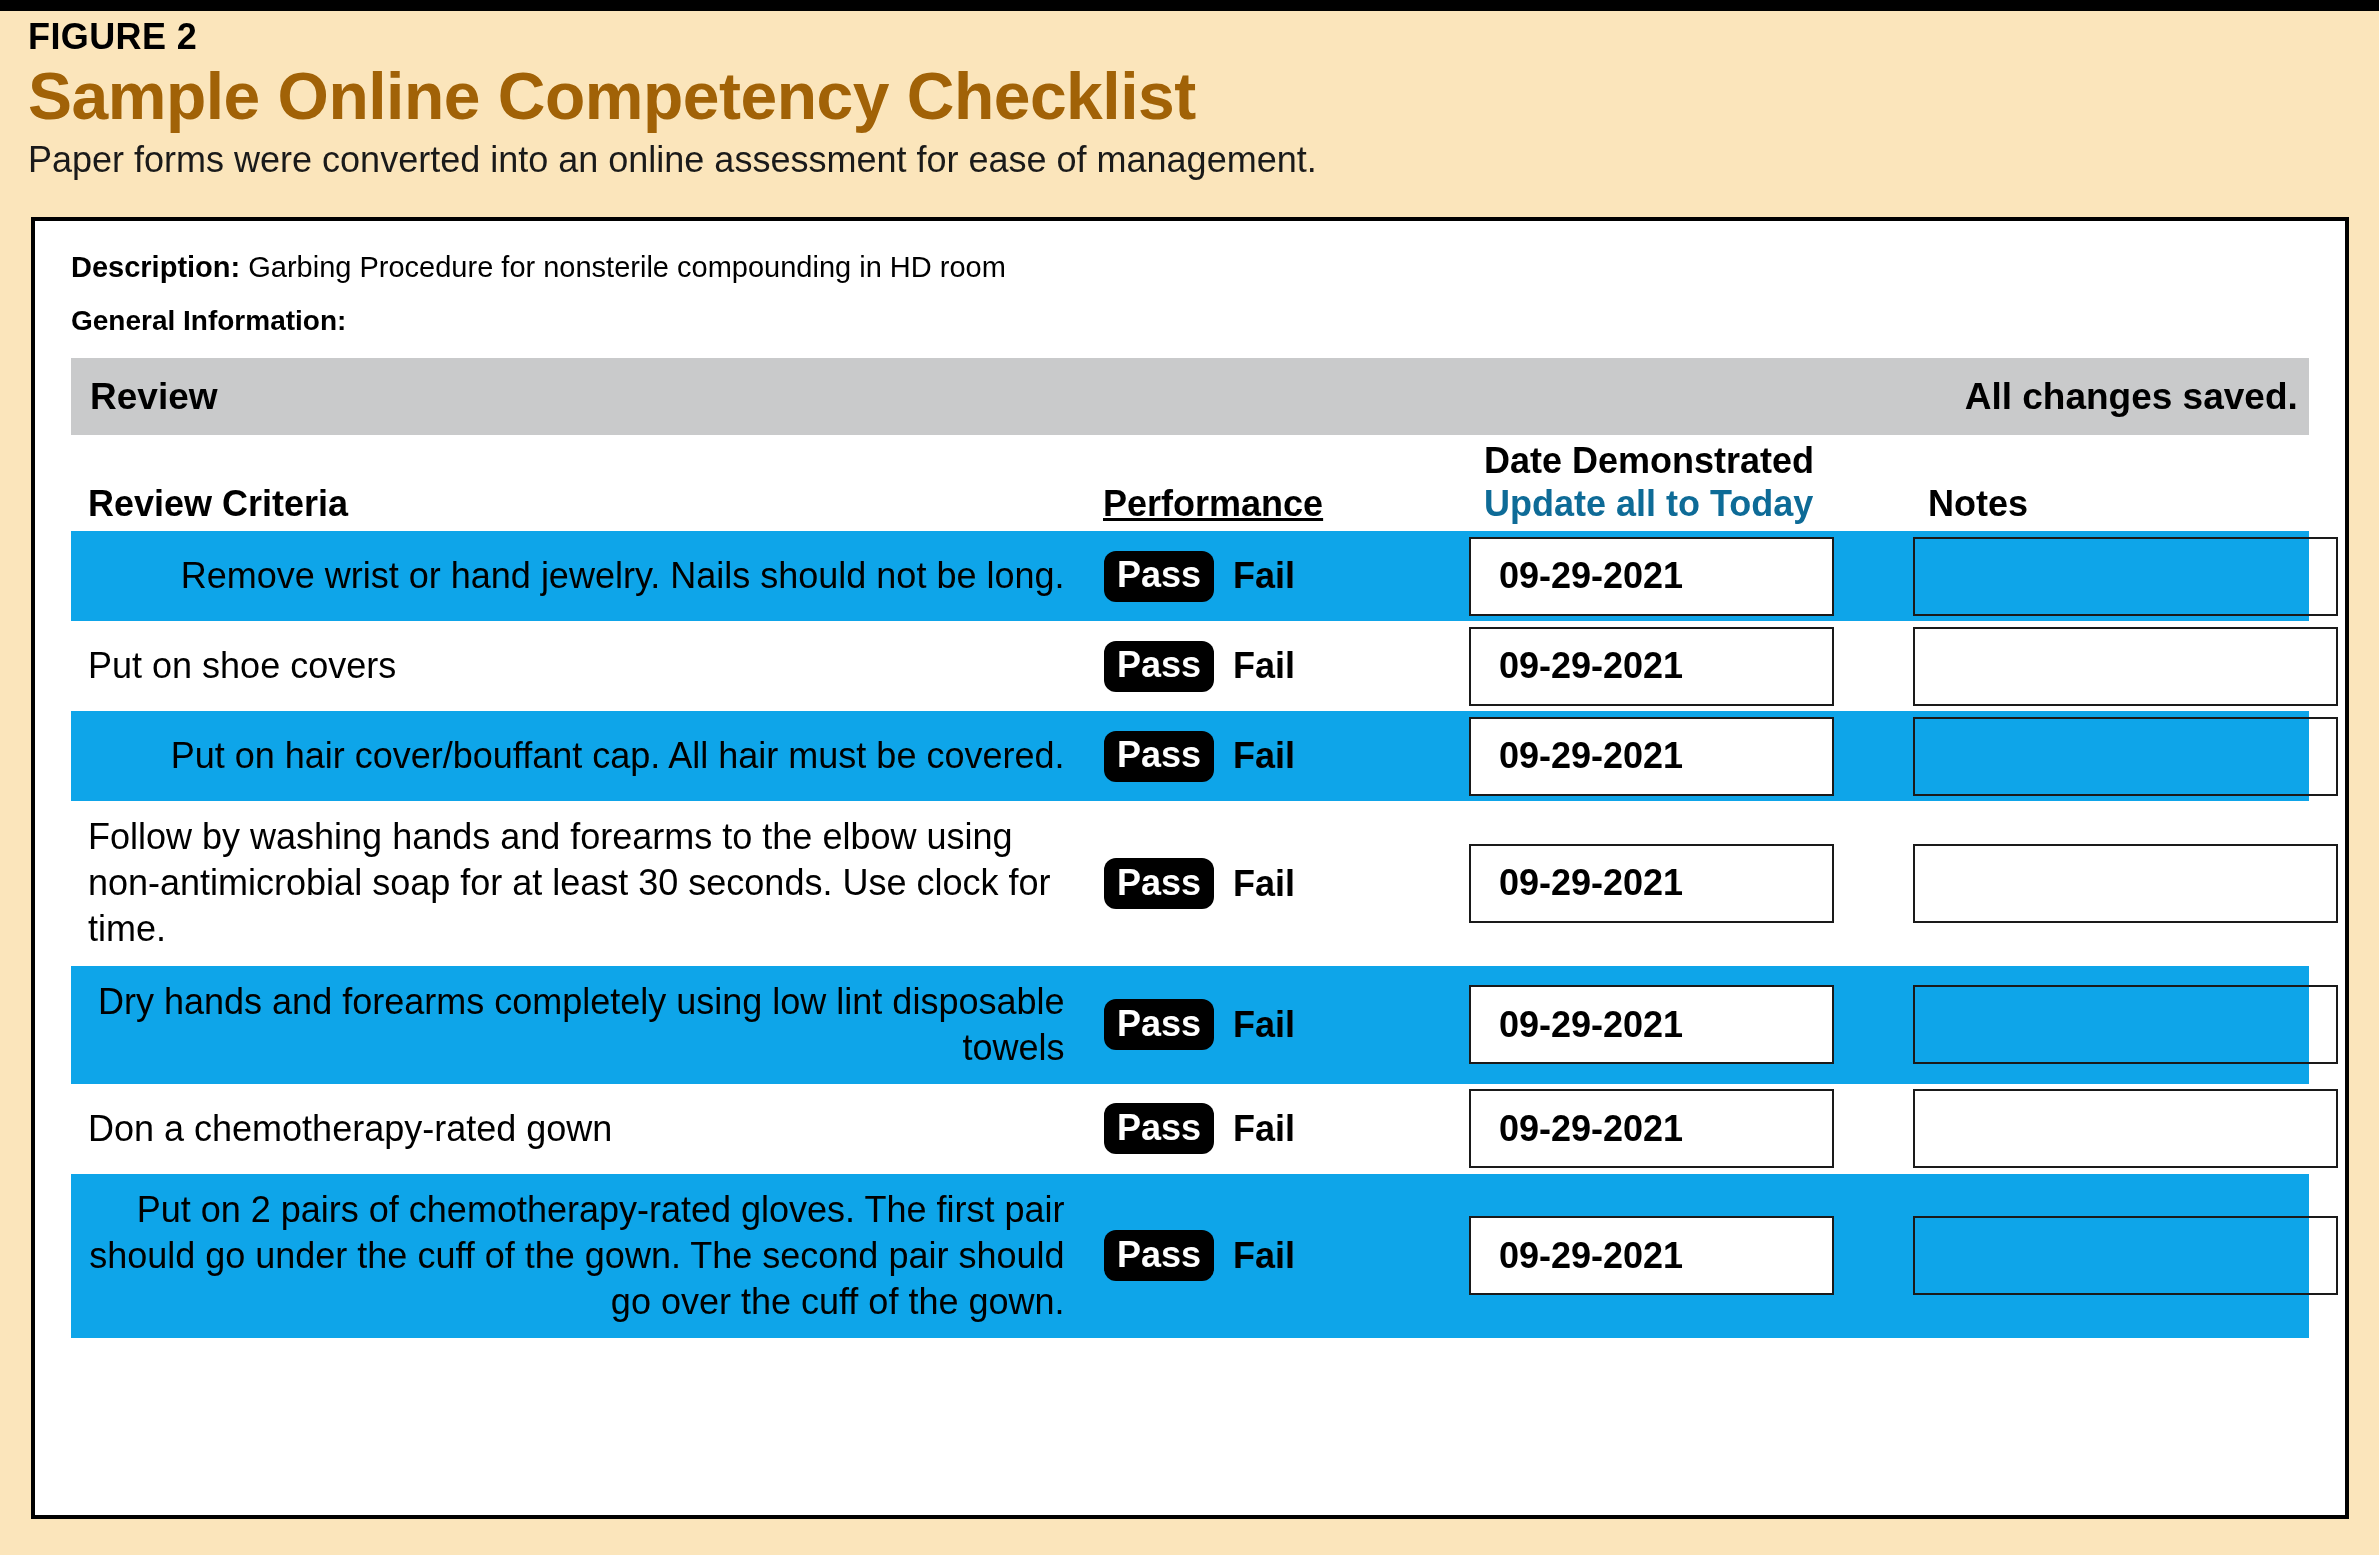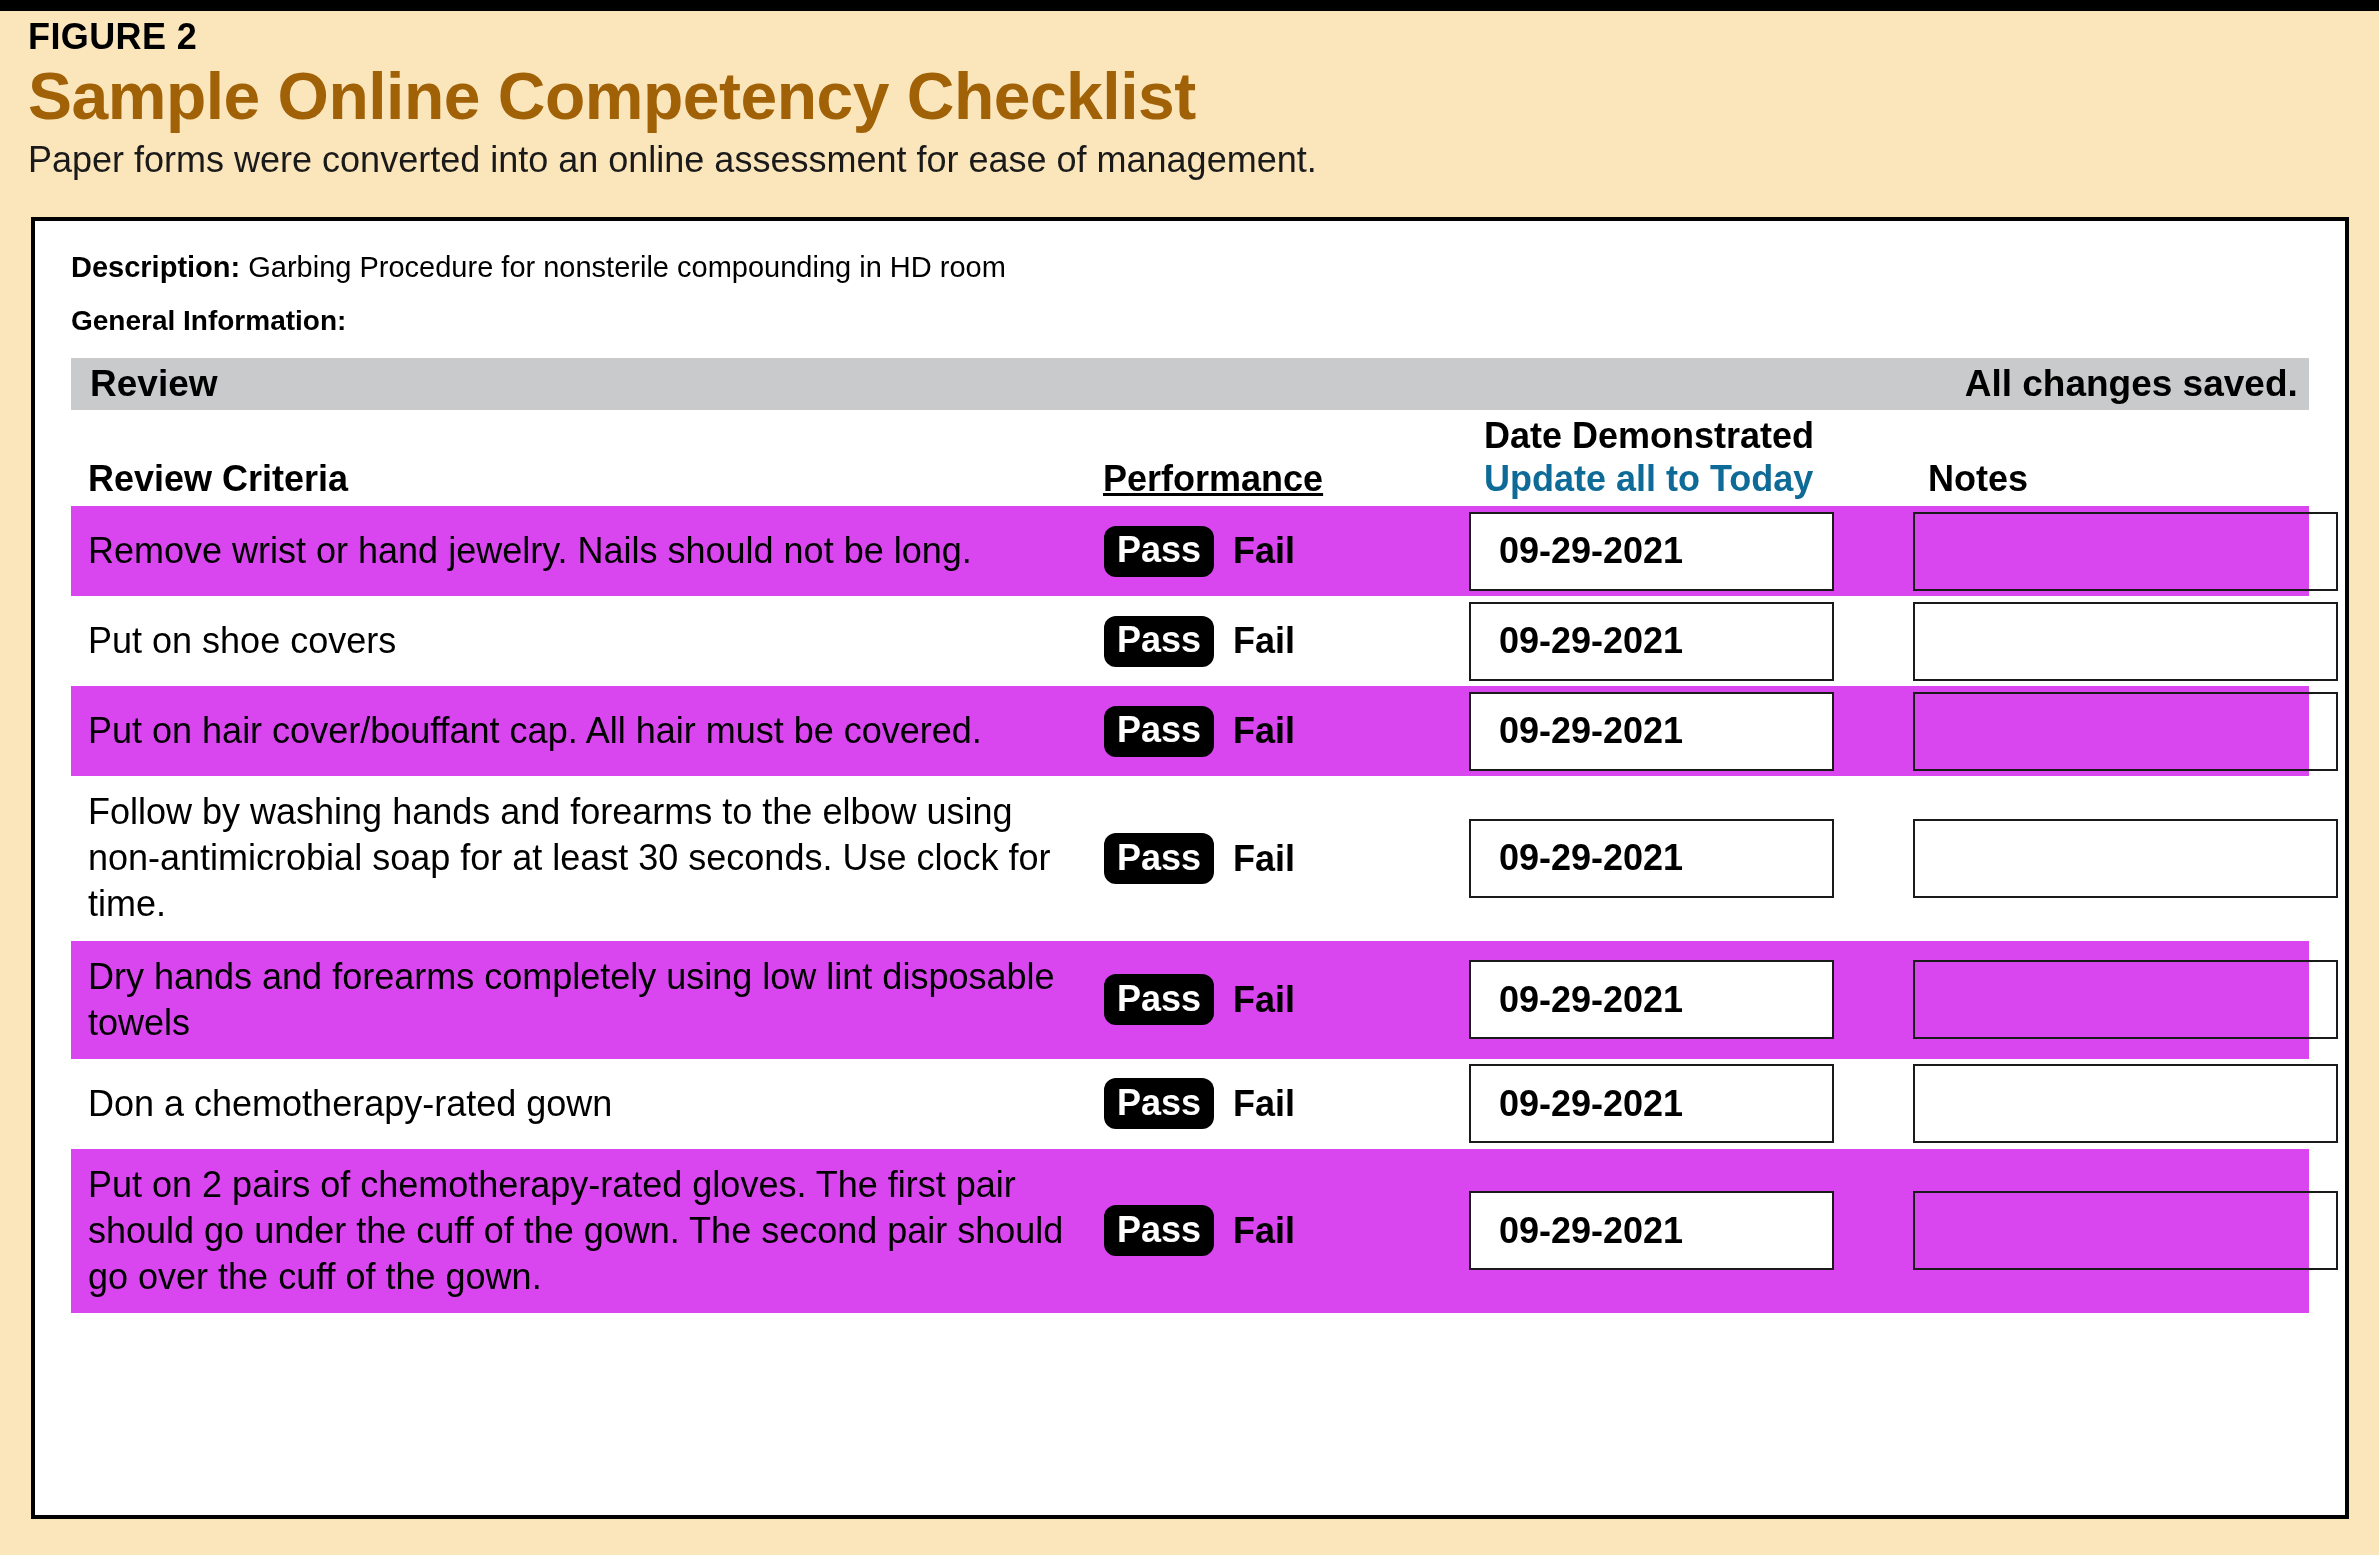--- a/index.html
+++ b/index.html
@@ -99,21 +99,21 @@
     color: #000000;
     line-height: 1.26;
     margin: 0 0 0 36px;
     padding: 15px 0 7.5px 0;
   }
 
   
   .review-bar {
     position: relative;
     margin: 13px 36px 0 36px;
-    height: 52px;
+    height: 77px;
     background: #c9cacb;
     display: flex;
     align-items: center;
     justify-content: space-between;
     padding: 0 11.2px 0 19px;
     box-sizing: border-box;
   }
   .review-bar .rb-title {
     font-size: 37px;
     font-weight: 700;
@@ -153,21 +153,22 @@
   }
   .row {
     position: relative;
     display: flex;
     align-items: center;
     background: #ffffff;
     min-height: 90px;
     box-sizing: border-box;
   }
   .row.alt {
-    background: #d946ef;
+    background: #0ea5e9;
+    text-align: right;
   }
 
   .cell-criteria {
     width: 1016px;
     flex: 0 0 1016px;
     padding: 13px 22.5px 13px 17px;
     box-sizing: border-box;
     font-size: 36px;
     color: #000000;
     line-height: 1.28;

